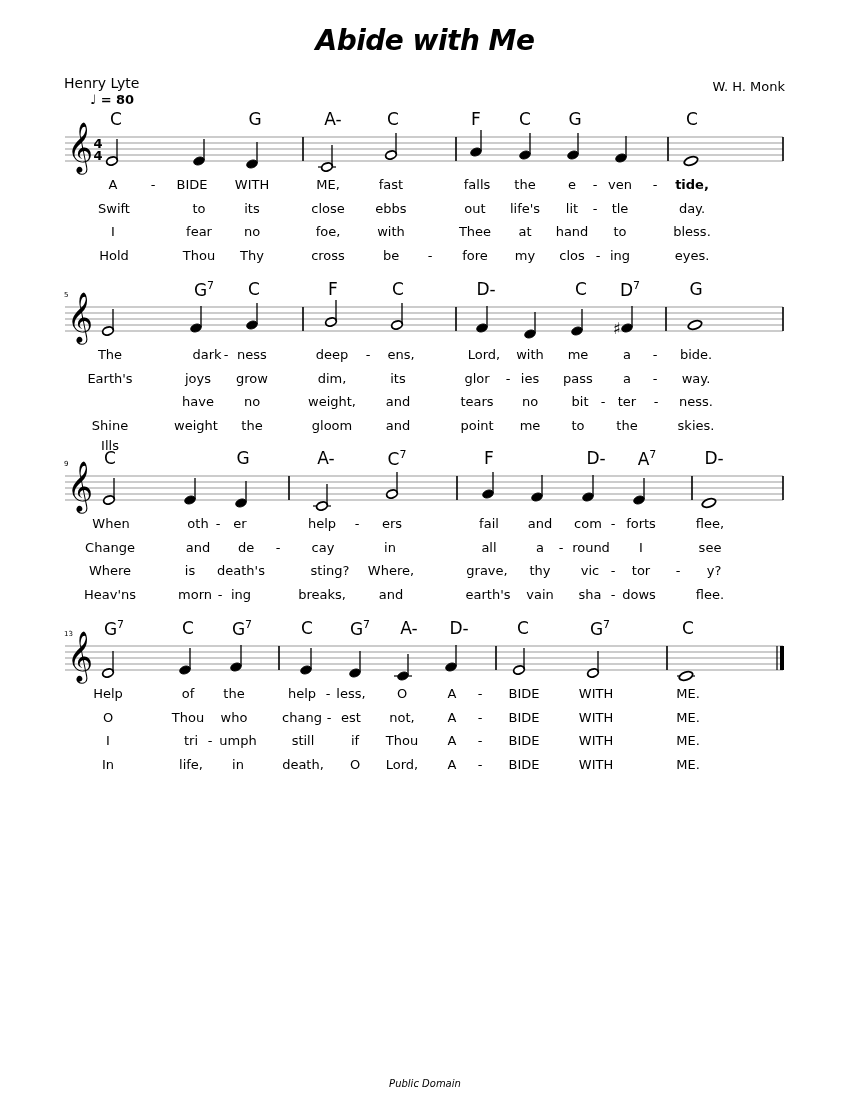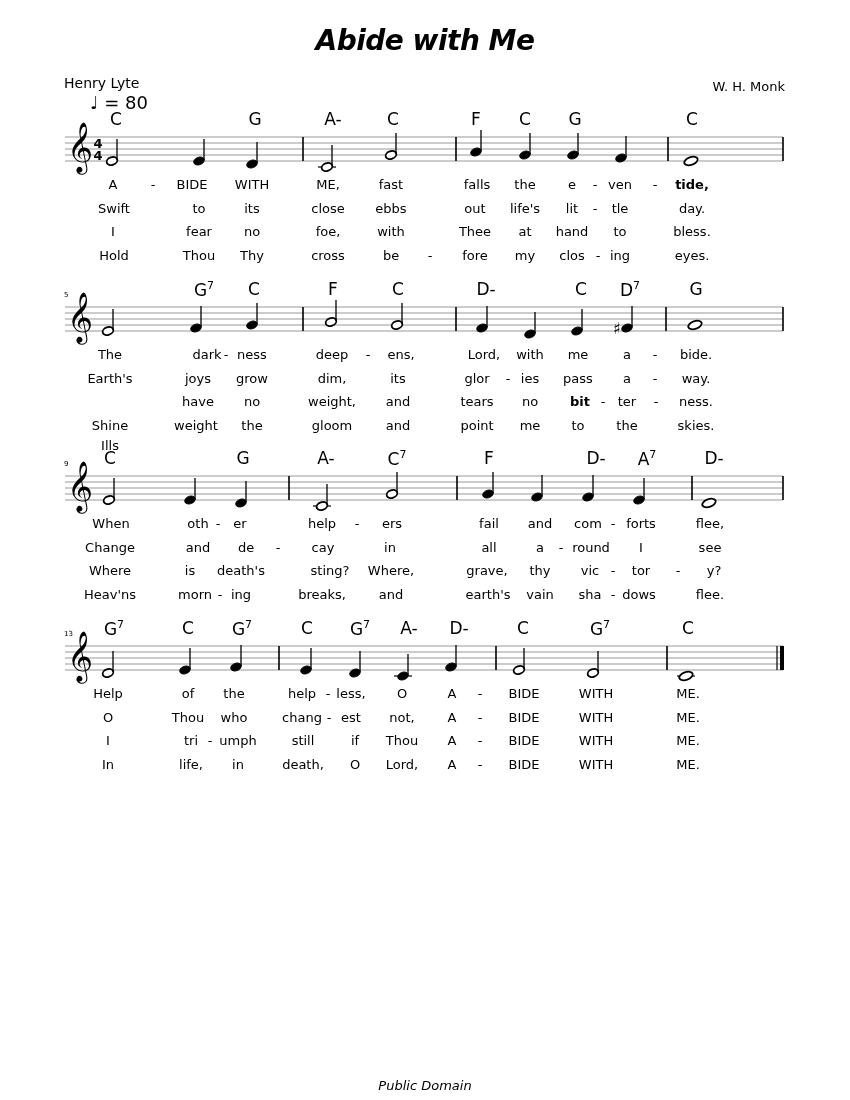--- a/index.html
+++ b/index.html
@@ -3,22 +3,22 @@
 <meta charset="utf-8">
 <style>
   html, body { margin: 0; padding: 0; background: #ffffff; }
   body { width: 850px; height: 1100px; position: relative; overflow: hidden;
          font-family: "DejaVu Sans", sans-serif; color: #000; }
   .abs { position: absolute; }
   .title { left: 0; width: 850px; top: 24px; text-align: center; font-size: 28px;
            font-weight: bold; font-style: italic; letter-spacing: -0.5px; }
   .lyricist { left: 64px; top: 75px; font-size: 14px; }
   .composer { right: 65px; top: 79px; font-size: 13px; }
-  .tempo { left: 90px; top: 92px; font-size: 18px; font-weight: normal; }
-  .footer { left: 0; width: 850px; top: 1078px; text-align: center; font-size: 13px; font-style: italic; }
+  .tempo { left: 90px; top: 92px; font-size: 13px; font-weight: bold; }
+  .footer { left: 0; width: 850px; top: 1078px; text-align: center; font-size: 10px; font-style: italic; }
   .chord { font-size: 17px; transform: translateX(-50%); white-space: nowrap; }
   .chord sup { font-size: 11px; vertical-align: 7px; }
   .lyric { font-size: 13px; transform: translateX(-50%); white-space: nowrap; }
   .hyph { font-size: 13px; transform: translateX(-50%); }
   svg.music { position: absolute; left: 0; top: 0; }
 </style>
 </head>
 <body>
 
 <div class="abs title">Abide with Me</div>
@@ -244,21 +244,21 @@
     <div class="abs lyric" style="left: 627px; top: 370.5px;">a</div>
     <div class="abs hyph" style="left: 655px; top: 370.5px;">-</div>
     <div class="abs lyric" style="left: 696px; top: 370.5px;">way.</div>
     <div class="abs lyric" style="left: 110px; top: 394px; margin-top: 44px;">Ills</div>
     <div class="abs lyric" style="left: 198px; top: 394px;">have</div>
     <div class="abs lyric" style="left: 252px; top: 394px;">no</div>
     <div class="abs lyric" style="left: 332px; top: 394px;">weight,</div>
     <div class="abs lyric" style="left: 398px; top: 394px;">and</div>
     <div class="abs lyric" style="left: 477px; top: 394px;">tears</div>
     <div class="abs lyric" style="left: 530px; top: 394px;">no</div>
-    <div class="abs lyric" style="left: 580px; top: 394px; font-weight: bold;">bit</div>
+    <div class="abs lyric" style="left: 580px; top: 394px;">bit</div>
     <div class="abs hyph" style="left: 603px; top: 394px;">-</div>
     <div class="abs lyric" style="left: 627px; top: 394px;">ter</div>
     <div class="abs hyph" style="left: 656px; top: 394px;">-</div>
     <div class="abs lyric" style="left: 696px; top: 394px;">ness.</div>
     <div class="abs lyric" style="left: 110px; top: 417.5px;">Shine</div>
     <div class="abs lyric" style="left: 196px; top: 417.5px;">weight</div>
     <div class="abs lyric" style="left: 252px; top: 417.5px;">the</div>
     <div class="abs lyric" style="left: 332px; top: 417.5px;">gloom</div>
     <div class="abs lyric" style="left: 398px; top: 417.5px;">and</div>
     <div class="abs lyric" style="left: 477px; top: 417.5px;">point</div>

